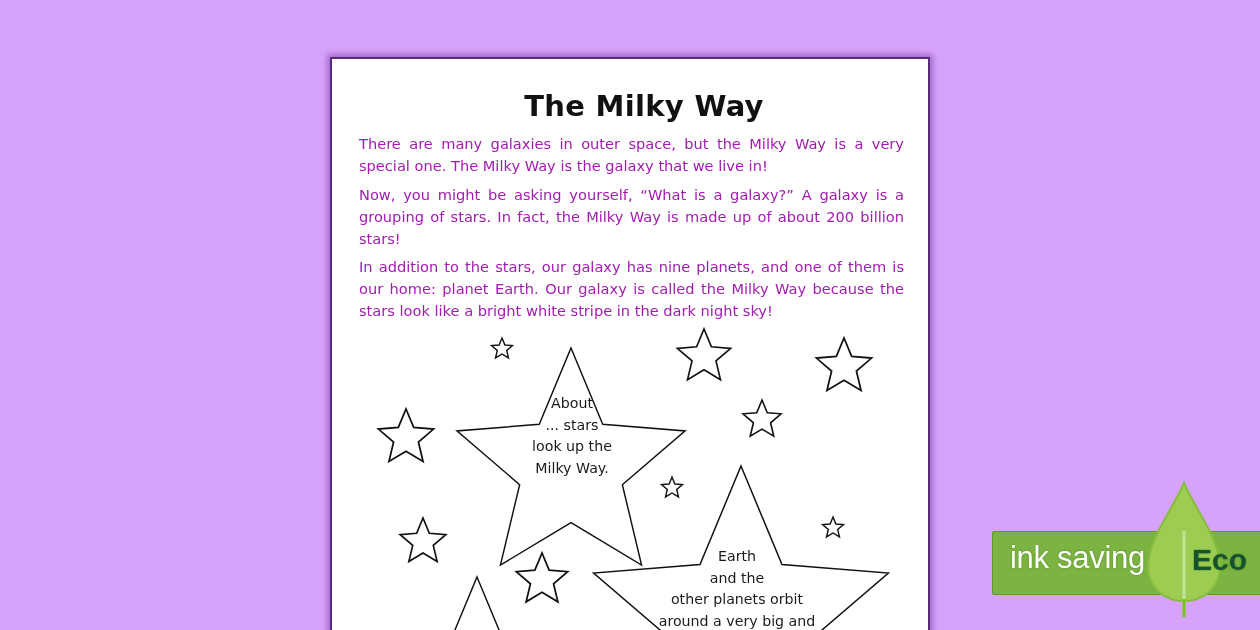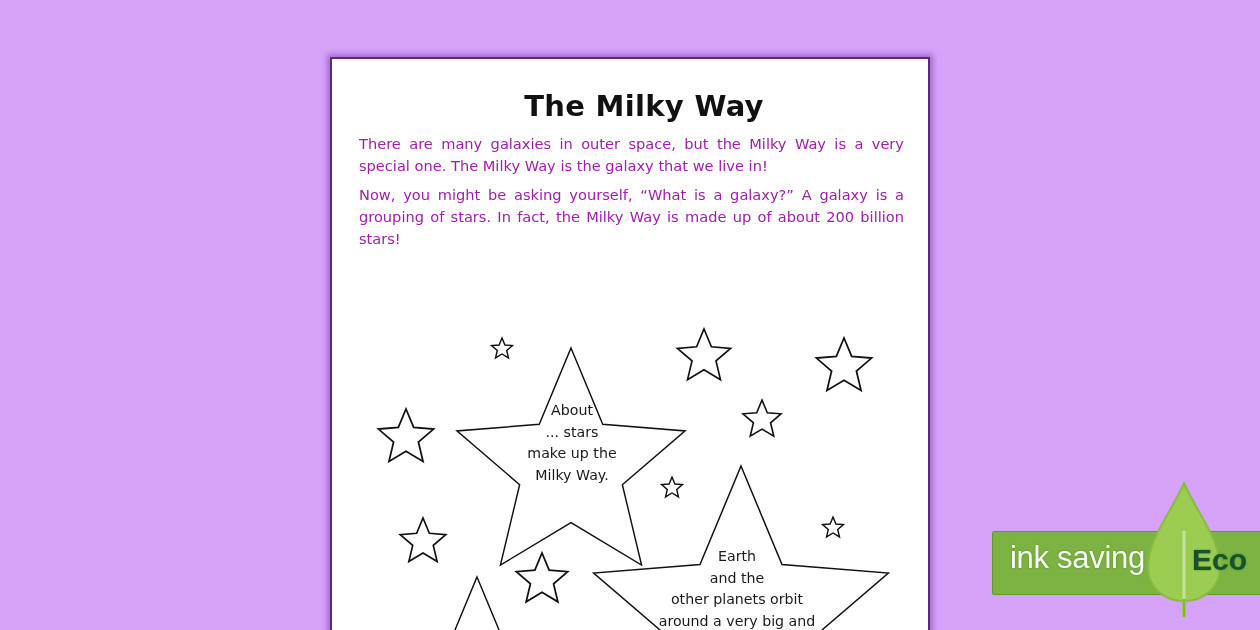--- a/index.html
+++ b/index.html
@@ -48,21 +48,21 @@
       width: 600px; height: 600px;
       overflow: visible;
     }
     .star-text {
       position: absolute;
       text-align: center;
       font-size: 14.2px;
       line-height: 21.5px;
       color: #1a1a1a;
     }
-    .st1 { left: 170px; top: 334px; width: 140px; margin-top: 7px; }
+    .st1 { left: 170px; top: 334px; width: 140px; }
     .st2 { left: 300px; top: 487px; width: 210px; }
 
     .eco {
       position: absolute;
       left: 992px; top: 531px;
       width: 294px; height: 64px;
     }
     .eco-bar {
       position: absolute;
       left: 0; top: 0;
@@ -96,20 +96,21 @@
       text-shadow: 0 0 2px #4f8a1e;
     }
   </style>
 </head>
 <body>
 
 <div class="page">
   <div class="title">The Milky Way</div>
   <p class="para p1">There are many galaxies in outer space, but the Milky Way is a very special one. The Milky Way is the galaxy that we live in!</p>
   <p class="para p2">Now, you might be asking yourself, “What is a galaxy?”  A galaxy is a grouping of stars. In fact, the Milky Way is made up of about 200 billion stars!</p>
+  <p class="para p3">In addition to the stars, our galaxy has nine planets, and one of them is our home: planet Earth. Our galaxy is called the Milky Way because the stars look like a bright white stripe in the dark night sky!</p>
 
   <svg class="stars" viewBox="0 0 600 600">
     <defs>
 
       <path id="star5" d="M0,-1 L0.2645,-0.364 L0.951,-0.309 L0.428,0.139 L0.588,0.809 L0,0.455 L-0.588,0.809 L-0.428,0.139 L-0.951,-0.309 L-0.2645,-0.364 Z"></path>
     </defs>
     <g fill="none" stroke="#111" stroke-linejoin="miter">
 
       <use href="#star5" transform="translate(239,409) scale(120)" stroke-width="0.012"></use>
 
@@ -125,21 +126,21 @@
       <use href="#star5" transform="translate(340,429) scale(11)" stroke-width="0.13"></use>
       <use href="#star5" transform="translate(501,469) scale(11)" stroke-width="0.13"></use>
       <use href="#star5" transform="translate(91,483) scale(24)" stroke-width="0.07"></use>
       <use href="#star5" transform="translate(210,521) scale(27)" stroke-width="0.065"></use>
     </g>
   </svg>
 
   <div class="star-text st1">
     <div>About</div>
     <div>... stars</div>
-    <div>make up the</div>
+    <div>look up the</div>
     <div>Milky Way.</div>
   </div>
   <div class="star-text st2">
     <div>Earth</div>
     <div>and the</div>
     <div>other planets orbit</div>
     <div>around a very big and</div>
   </div>
 </div>
 

